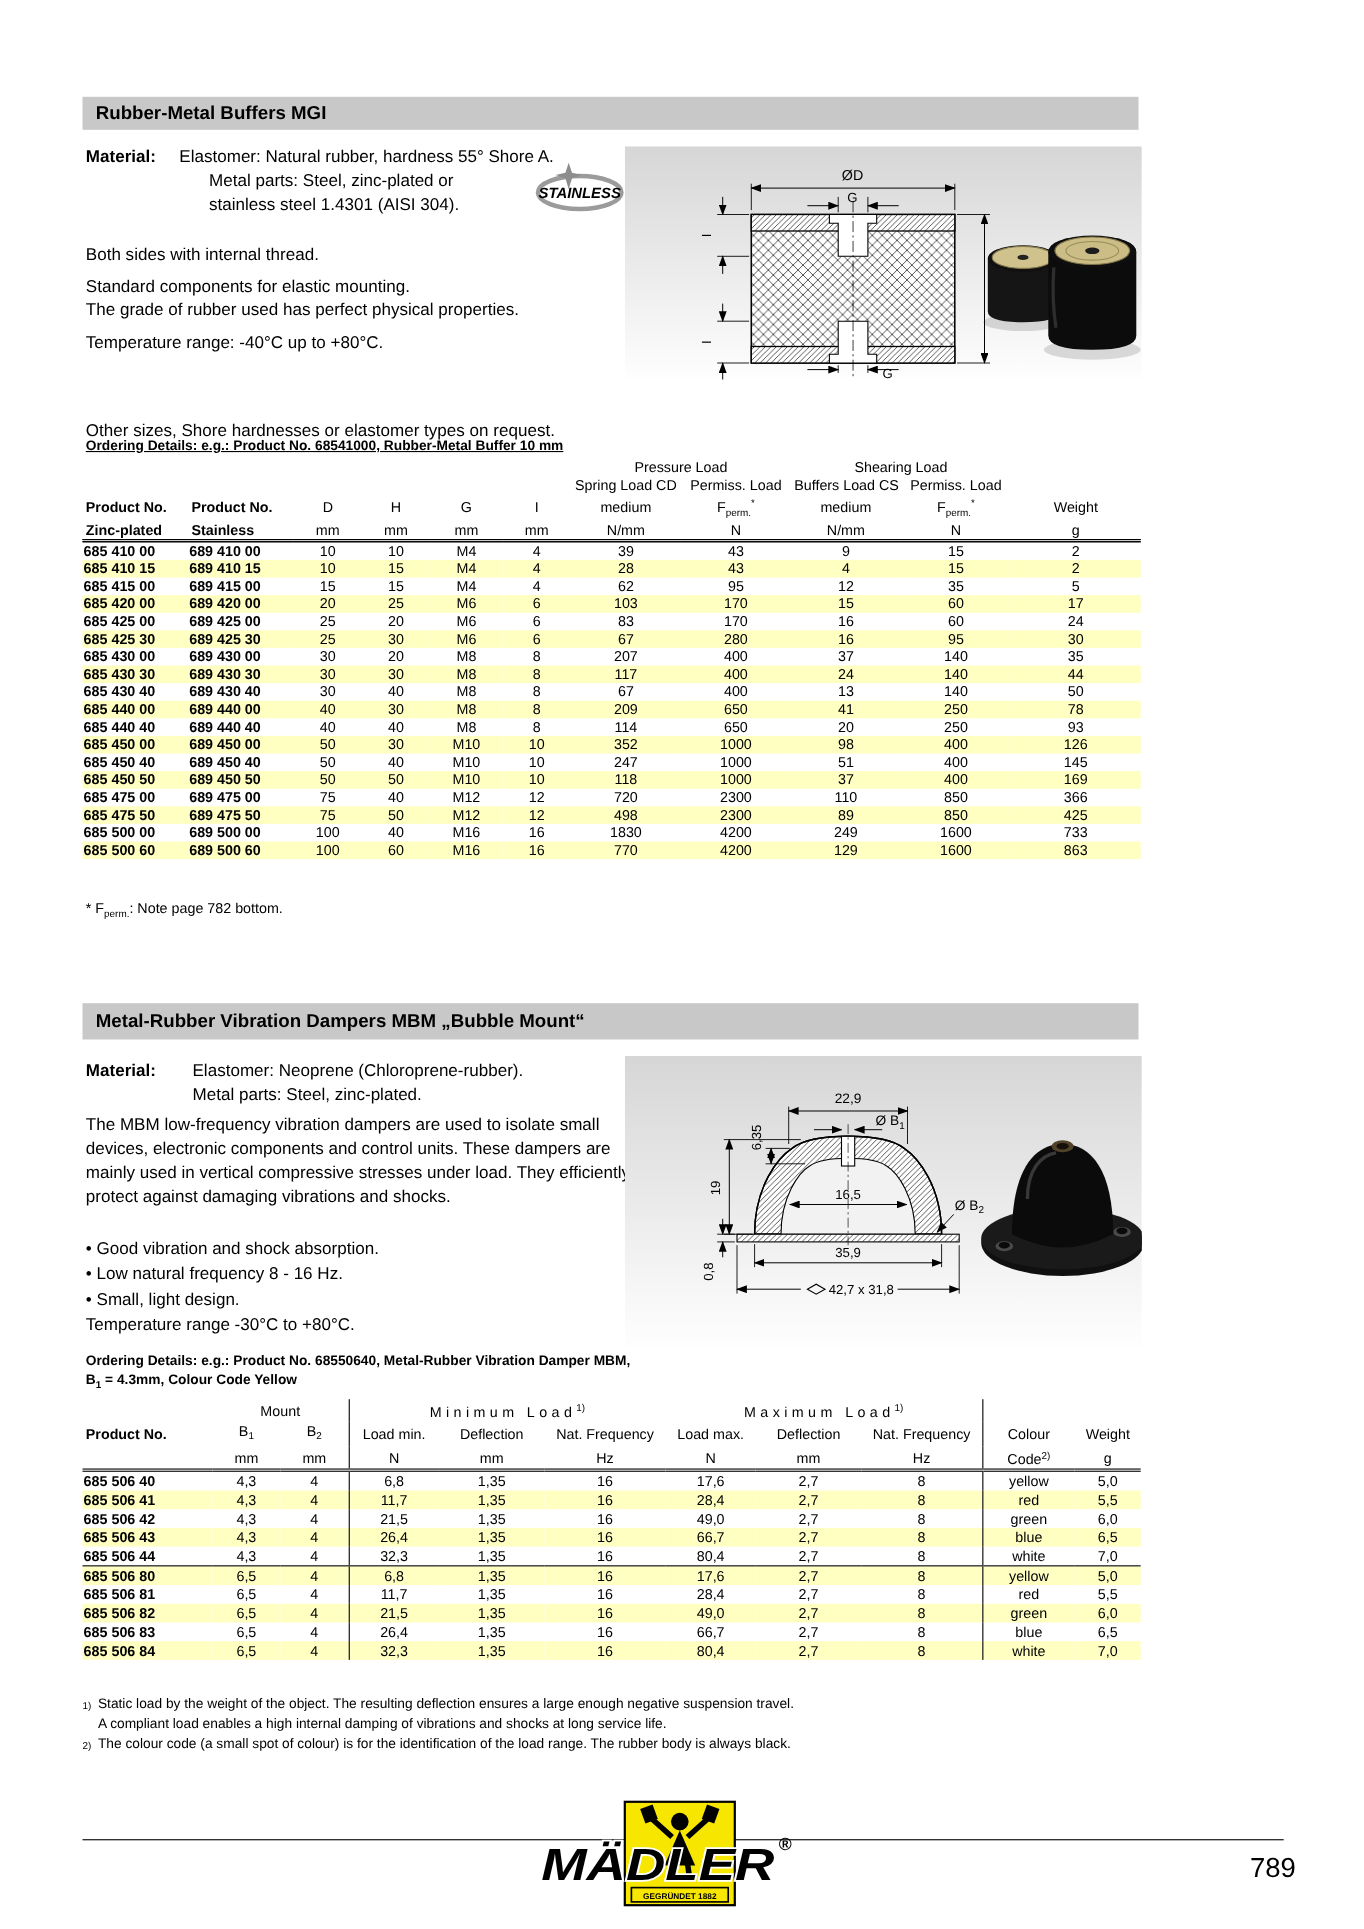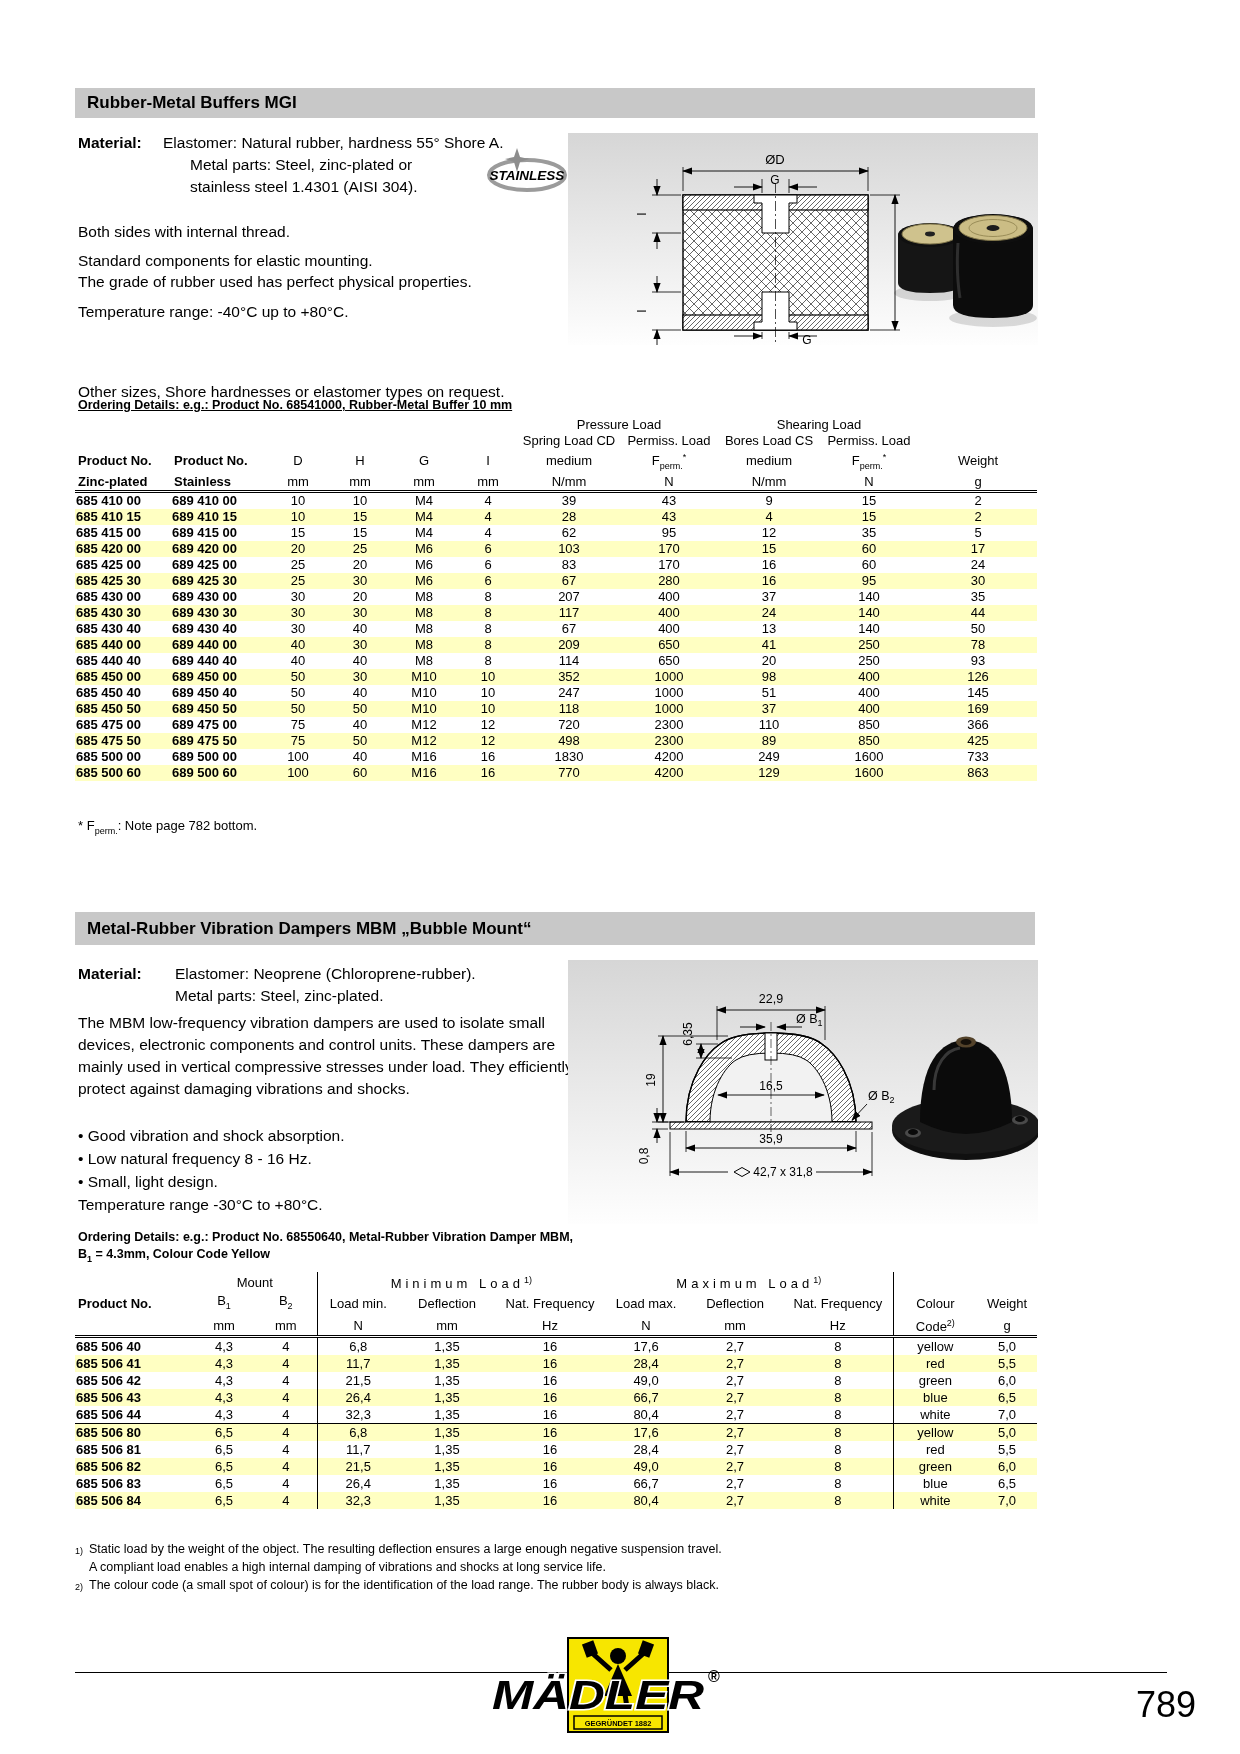--- a/index.html
+++ b/index.html
@@ -60,21 +60,21 @@
   sub { font-size:9px; }
   sup { font-size:9px; }
 
   .fn1 { position:absolute; left:78px; top:818px; font-size:13px; }
   .fns2 { position:absolute; left:75px; top:1540px; font-size:12.5px; line-height:18px; }
   .fns2 .fnrow { display:flex; }
   .fns2 sup { flex:none; width:14px; font-size:9px; padding-top:2px; }
 
   .footer-line { position:absolute; left:75px; top:1672px; width:1092px; height:1px; background:#000; }
   .logo { position:absolute; left:488px; top:1636px; width:262px; height:102px; }
-  .pageno { position:absolute; right:44px; top:1684px; font-size:36px; }
+  .pageno { position:absolute; right:62px; top:1684px; font-size:25px; }
 </style>
 </head>
 <body>
 
 <div class="page">
 
   <div class="bar bar1">
     <span>Rubber-Metal Buffers MGI</span>
   </div>
 
@@ -195,21 +195,21 @@
       <tr>
         <th colspan="6"></th>
         <th colspan="2">Pressure Load</th>
         <th colspan="2">Shearing Load</th>
         <th></th>
       </tr>
       <tr>
         <th colspan="6"></th>
         <th>Spring Load CD</th>
         <th>Permiss. Load</th>
-        <th>Bores Load CS</th>
+        <th>Buffers Load CS</th>
         <th>Permiss. Load</th>
         <th></th>
       </tr>
       <tr>
         <th class="la bold">Product No.</th>
         <th class="la bold">Product No.</th>
         <th>D</th>
         <th>H</th>
         <th>G</th>
         <th>I</th>

